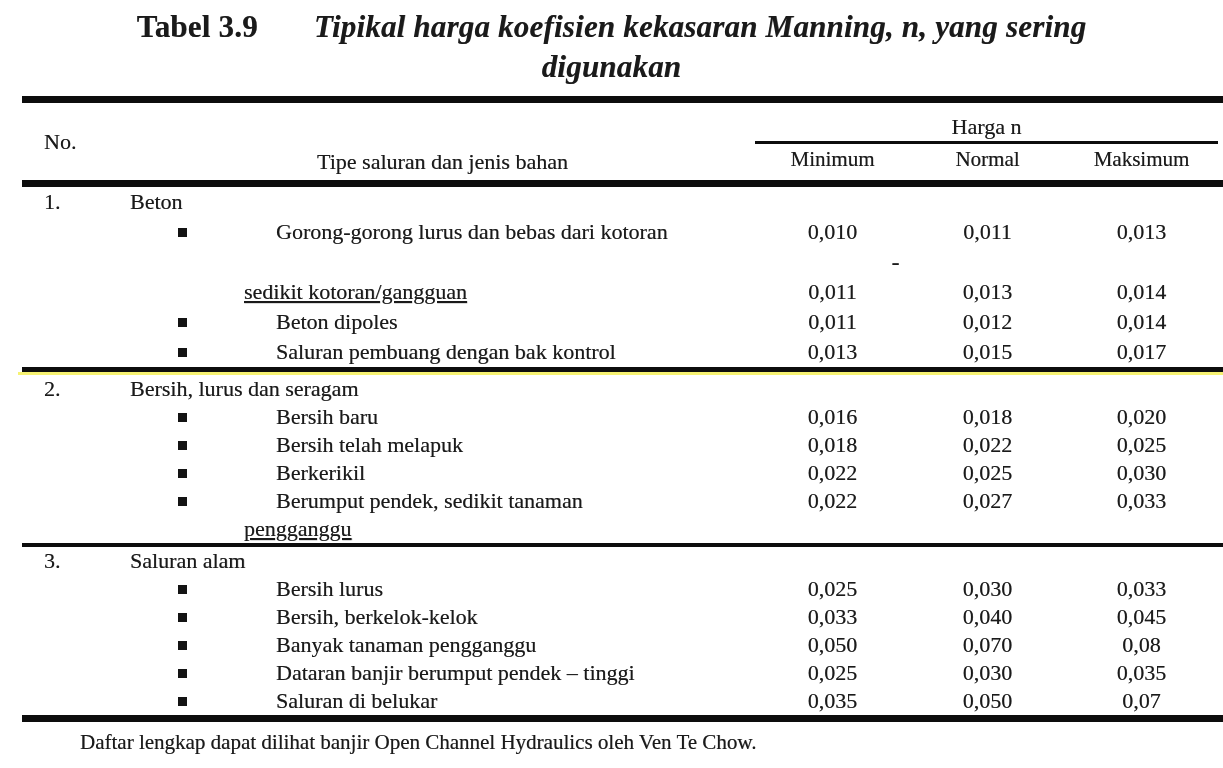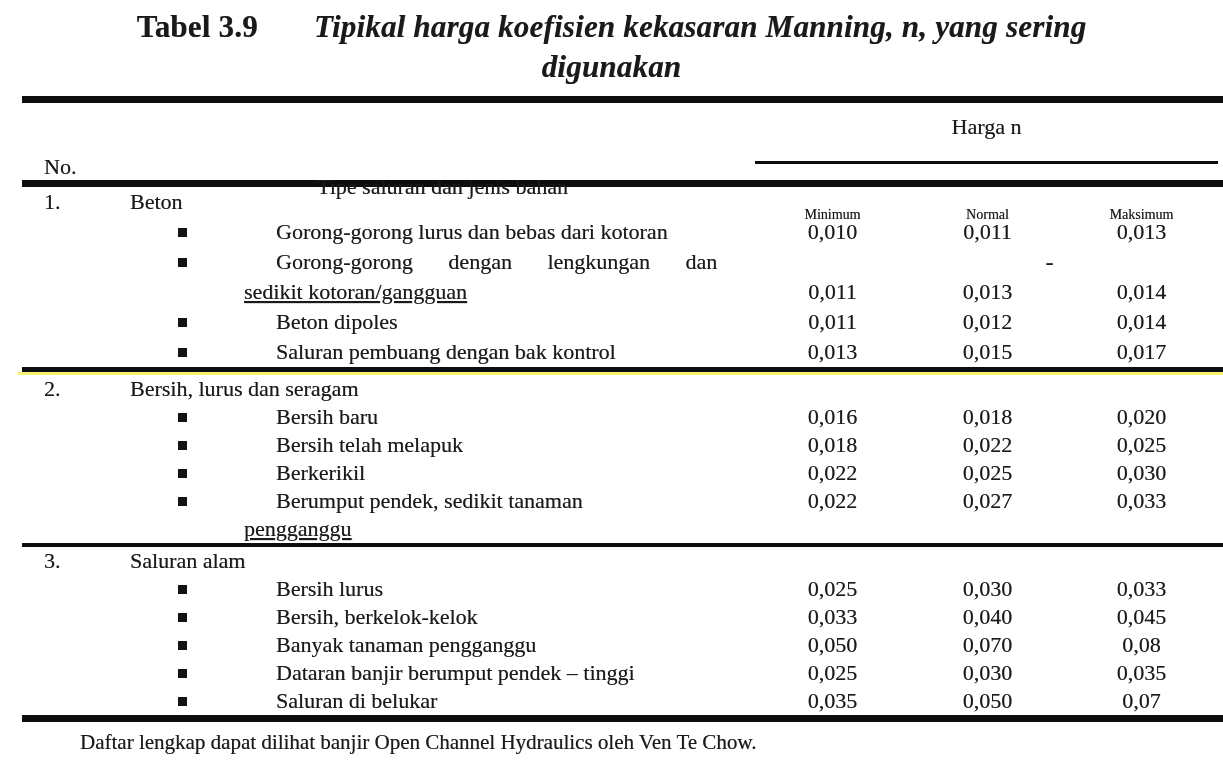--- a/index.html
+++ b/index.html
@@ -42,24 +42,24 @@
   .hdr { display: grid; grid-template-columns: 108px 625px 463px; height: 77px; }
   .hdr-no {
     padding-left: 22px; display: flex; align-items: center;
     font-size: 22px;
   }
   .hdr-type {
     display: flex; align-items: center; justify-content: center;
     font-size: 22px;
     margin-top: 40px;
   }
-  .hg-title { height: 58px; line-height: 48px; text-align: center; font-size: 22px; }
+  .hg-title { height: 38px; line-height: 48px; text-align: center; font-size: 22px; }
   .hg-line { height: 3px; background: #0d0d0d; width: 463px; }
   .hg-labels { display: grid; grid-template-columns: 155px 155px 153px; }
-  .hg-labels .hg-lbl { text-align: center; font-size: 14px; line-height: 31px; margin-top: 35px; }
+  .hg-labels .hg-lbl { text-align: center; font-size: 21px; line-height: 31px; }
 
   
   .row {
     display: grid;
     grid-template-columns: 108px 625px 155px 155px 153px;
     height: 30px;
     align-items: center;
     font-size: 22px;
   }
   .sec2 .row, .sec3 .row { height: 28px; }
@@ -126,24 +126,20 @@
         <div class="c-desc">
           <span class="bullet"></span>
           <span>Gorong-gorong lurus dan bebas dari kotoran</span>
         </div>
         <div class="c-val">0,010</div>
         <div class="c-val">0,011</div>
         <div class="c-val">0,013</div>
       </div>
       <div class="row b-row">
         <div class="c-no"></div>
-        <div class="c-desc">
-          <span class="bullet"></span>
-          <span class="justify">Gorong-gorong dengan lengkungan dan</span>
-        </div>
         <div class="c-val"></div>
         <div class="c-val"></div>
         <div class="c-val pull-left">-</div>
       </div>
       <div class="row cont-row">
         <div class="c-no"></div>
         <div class="c-desc">sedikit kotoran/gangguan</div>
         <div class="c-val">0,011</div>
         <div class="c-val">0,013</div>
         <div class="c-val">0,014</div>

